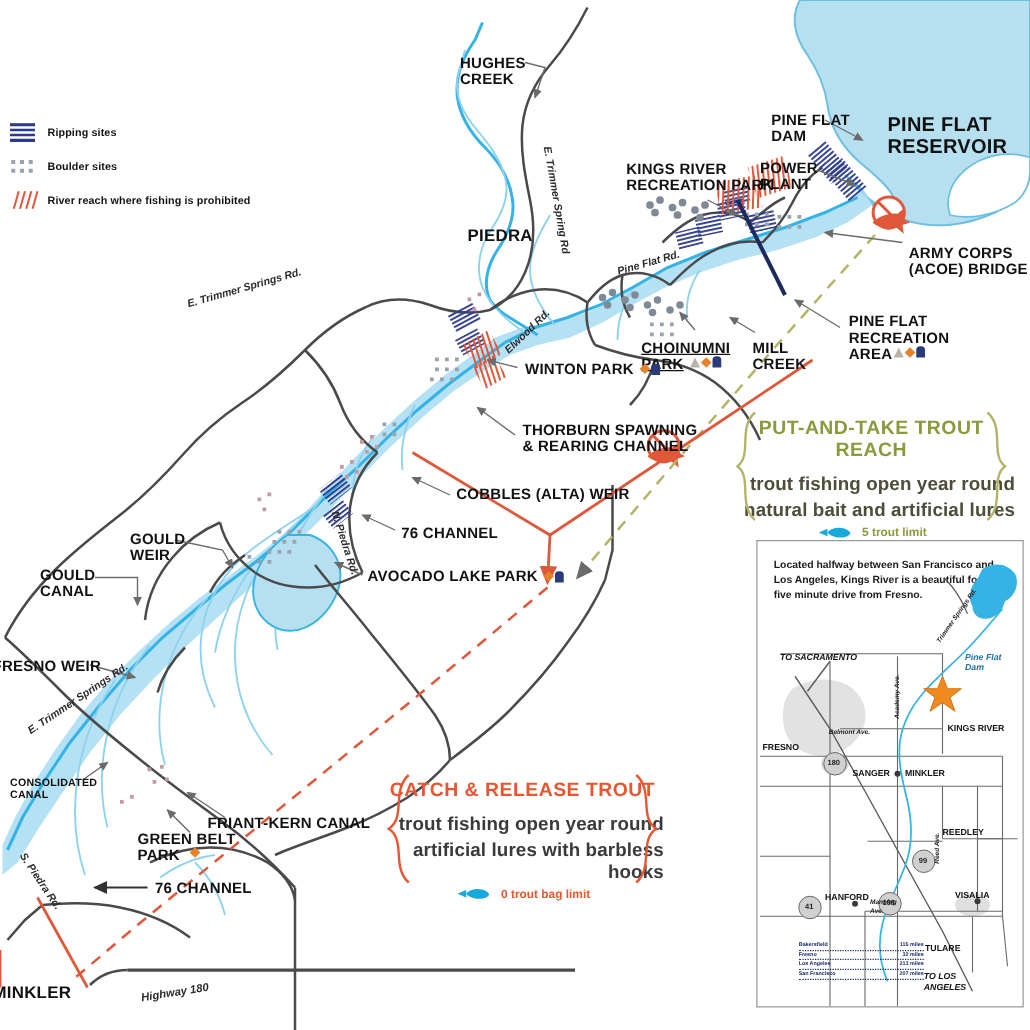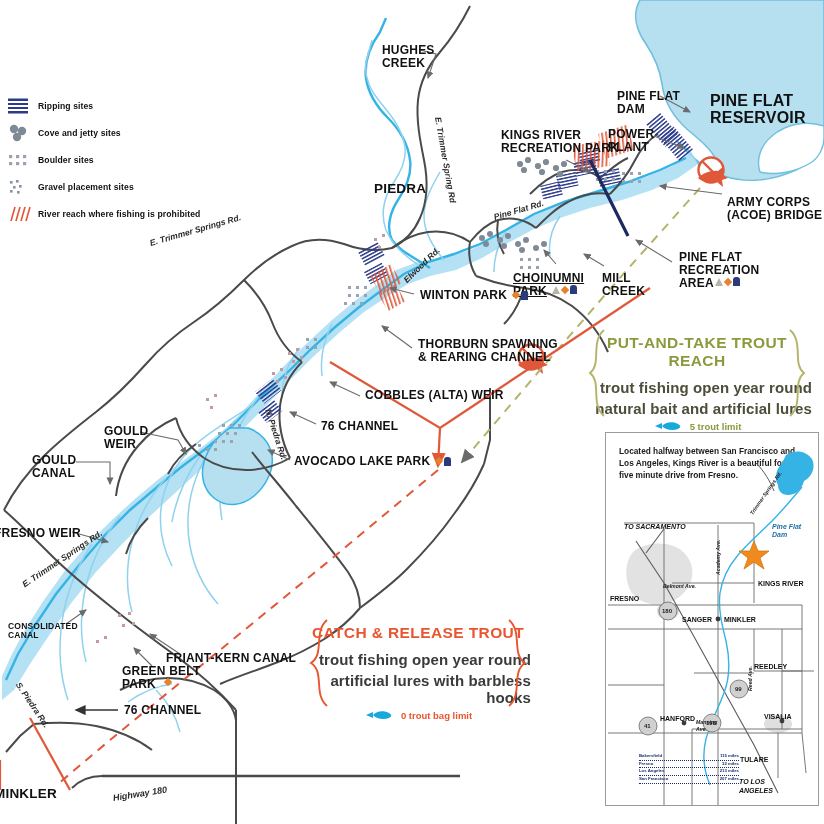--- a/index.html
+++ b/index.html
@@ -375,73 +375,48 @@
             <path d="M4,3 L24,3"></path>
               <path d="M4,17 L24,17"></path>
           </g>
         </svg>
       </span>
       <span class="legend-txt">Ripping sites</span>
     </div>
     <div class="legend-row">
       <span class="legend-ico">
         <svg width="34" height="20" viewBox="0 0 34 20">
-          <circle cx="10" cy="6" r="4.2" fill="#7f8a96"></circle>
-          <circle cx="18" cy="8" r="4.2" fill="#7f8a96"></circle>
-          <circle cx="13" cy="14" r="4.2" fill="#7f8a96"></circle>
-        </svg>
-      </span>
-      <span class="legend-txt">Cove and jetty sites</span>
-    </div>
-    <div class="legend-row">
-      <span class="legend-ico">
-        <svg width="34" height="20" viewBox="0 0 34 20">
           <g fill="#9aa3ad">
             <rect x="5" y="5" width="3.2" height="3.2"></rect>
               <rect x="12" y="5" width="3.2" height="3.2"></rect>
               <rect x="19" y="5" width="3.2" height="3.2"></rect>
             <rect x="5" y="12" width="3.2" height="3.2"></rect>
               <rect x="12" y="12" width="3.2" height="3.2"></rect>
               <rect x="19" y="12" width="3.2" height="3.2"></rect>
           </g>
         </svg>
       </span>
       <span class="legend-txt">Boulder sites</span>
     </div>
     <div class="legend-row">
       <span class="legend-ico">
         <svg width="34" height="20" viewBox="0 0 34 20">
-          <g fill="#8a93a0">
-            <rect x="6" y="4" width="2.6" height="2.6"></rect>
-              <rect x="12" y="3" width="2.6" height="2.6"></rect>
-            <rect x="9" y="9" width="2.6" height="2.6"></rect>
-              <rect x="15" y="8" width="2.6" height="2.6"></rect>
-            <rect x="6" y="13" width="2.6" height="2.6"></rect>
-              <rect x="13" y="14" width="2.6" height="2.6"></rect>
-          </g>
-        </svg>
-      </span>
-      <span class="legend-txt">Gravel placement sites</span>
-    </div>
-    <div class="legend-row">
-      <span class="legend-ico">
-        <svg width="34" height="20" viewBox="0 0 34 20">
           <g stroke="#e0573a" stroke-width="1.6" fill="none">
             <path d="M7,17 L11,3"></path>
               <path d="M12,17 L16,3"></path>
               <path d="M17,17 L21,3"></path>
               <path d="M22,17 L26,3"></path>
           </g>
         </svg>
       </span>
       <span class="legend-txt">River reach where fishing is prohibited</span>
     </div>
   </div>
 
-  <div class="lbl md" style="left:368px;top:44px;margin-left:14px;">HUGHES
+  <div class="lbl md" style="left:368px;top:44px;">HUGHES
 CREEK</div>
   <div class="lbl lg" style="left:374px;top:182px;">PIEDRA</div>
   <div class="lbl md" style="left:501px;top:129px;">KINGS RIVER
 RECREATION PARK</div>
   <div class="lbl md" style="left:617px;top:90px;">PINE FLAT
 DAM</div>
   <div class="lbl md" style="left:608px;top:128px;">POWER
 PLANT</div>
   <div class="lbl xl" style="left:710px;top:92px;">PINE FLAT
 RESERVOIR</div>
@@ -494,21 +469,21 @@
   </div>
 
   <div class="lbl md" style="left:104px;top:425px;">GOULD
 WEIR</div>
   <div class="lbl md" style="left:32px;top:454px;">GOULD
 CANAL</div>
   <div class="lbl md" style="left:-6px;top:527px;">FRESNO WEIR</div>
   <div class="lbl sm" style="left:8px;top:622px;font-size:8.5px;">CONSOLIDATED
 CANAL</div>
 
-  <div style="position:absolute;left:122px;top:665px;">
+  <div style="position:absolute;left:110px;top:665px;">
     <div class="lbl md" style="position:relative;">GREEN BELT
 PARK</div>
     <span class="pk-icons" style="position:absolute;left:40px;top:14px;">
       <span class="ic-dia"></span>
     </span>
   </div>
 
   <div class="lbl md" style="left:166px;top:652px;">FRIANT-KERN CANAL</div>
   <div class="lbl md" style="left:124px;top:704px;">76 CHANNEL</div>
   <div class="lbl lg" style="left:-6px;top:787px;">MINKLER</div>

